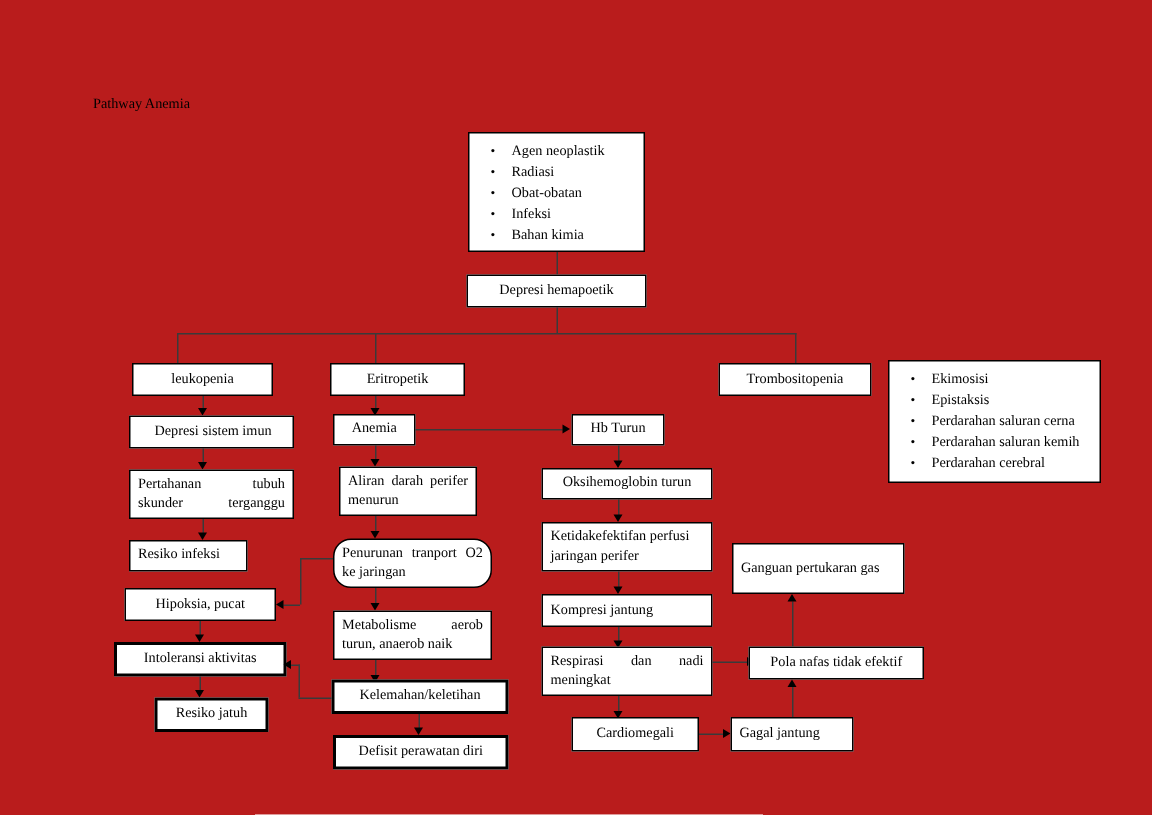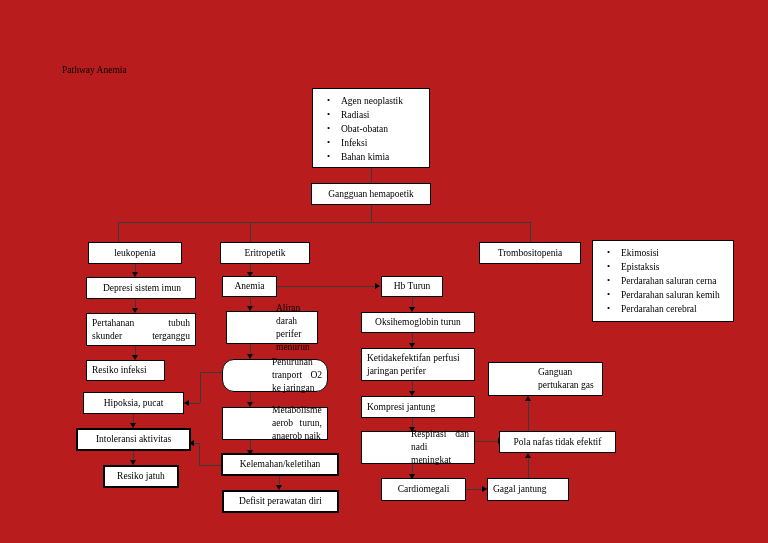--- a/index.html
+++ b/index.html
@@ -37,21 +37,21 @@
   }
   .box.thick {
     border-width: 2.5px;
   }
   .box .txt {
     display: block;
     width: 100%;
   }
   .box.center .txt { text-align: center; }
   .box.just .txt { text-align: justify; text-align-last: justify; }
-  .box.just.last-left .txt { text-align: justify; text-align-last: left; margin-left: 44px; }
+  .box.just.last-left .txt { text-align: justify; text-align-last: left; }
   .box.left .txt { text-align: left; }
 
   .bullets {
     position: absolute;
     box-sizing: border-box;
     border: 1px solid #000000;
     background: #ffffff;
     font-size: 9.5px;
     line-height: 14px;
     padding: 5px 6px 5px 6px;
@@ -126,21 +126,21 @@
       <li>Radiasi</li>
       <li>Obat-obatan</li>
       <li>Infeksi</li>
       <li>Bahan kimia</li>
     </ul>
   </div>
 
   <div class="vline" style="left:371px; top:168px; height:15px;"></div>
 
   <div class="box center" style="left:311px; top:183px; width:120px; height:22px;">
-    <span class="txt">Gangguan hemapoetik</span>
+    <span class="txt">Depresi hemapoetik</span>
   </div>
 
   <div class="vline" style="left:371px; top:205px; height:17px;"></div>
   <div class="hline" style="left:118px; top:222px; width:413px;"></div>
   <div class="vline" style="left:118px; top:222px; height:20px;"></div>
   <div class="vline" style="left:250px; top:222px; height:20px;"></div>
   <div class="vline" style="left:530px; top:222px; height:20px;"></div>
 
   <div class="box center" style="left:88px; top:242px; width:94px; height:22px;">
     <span class="txt">leukopenia</span>

